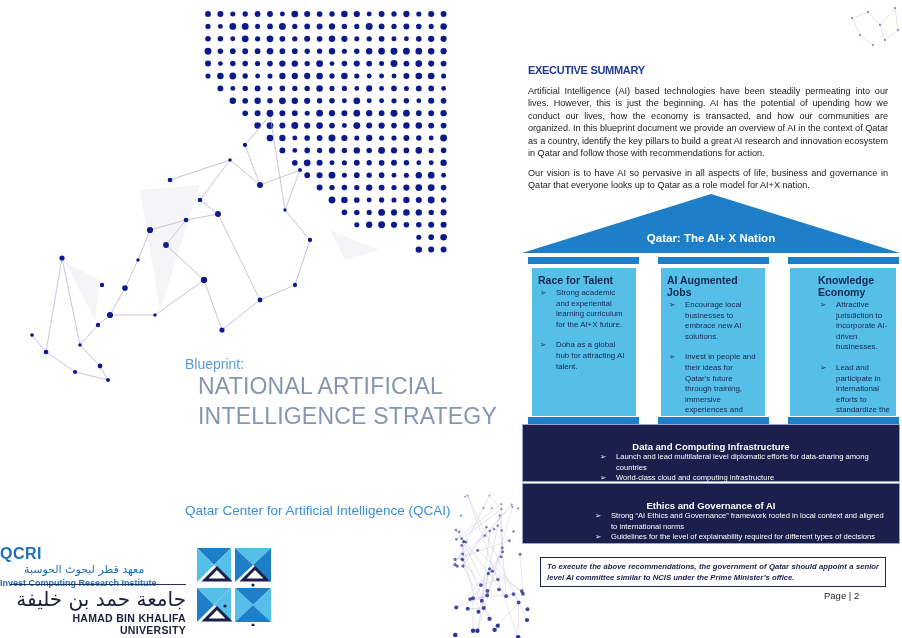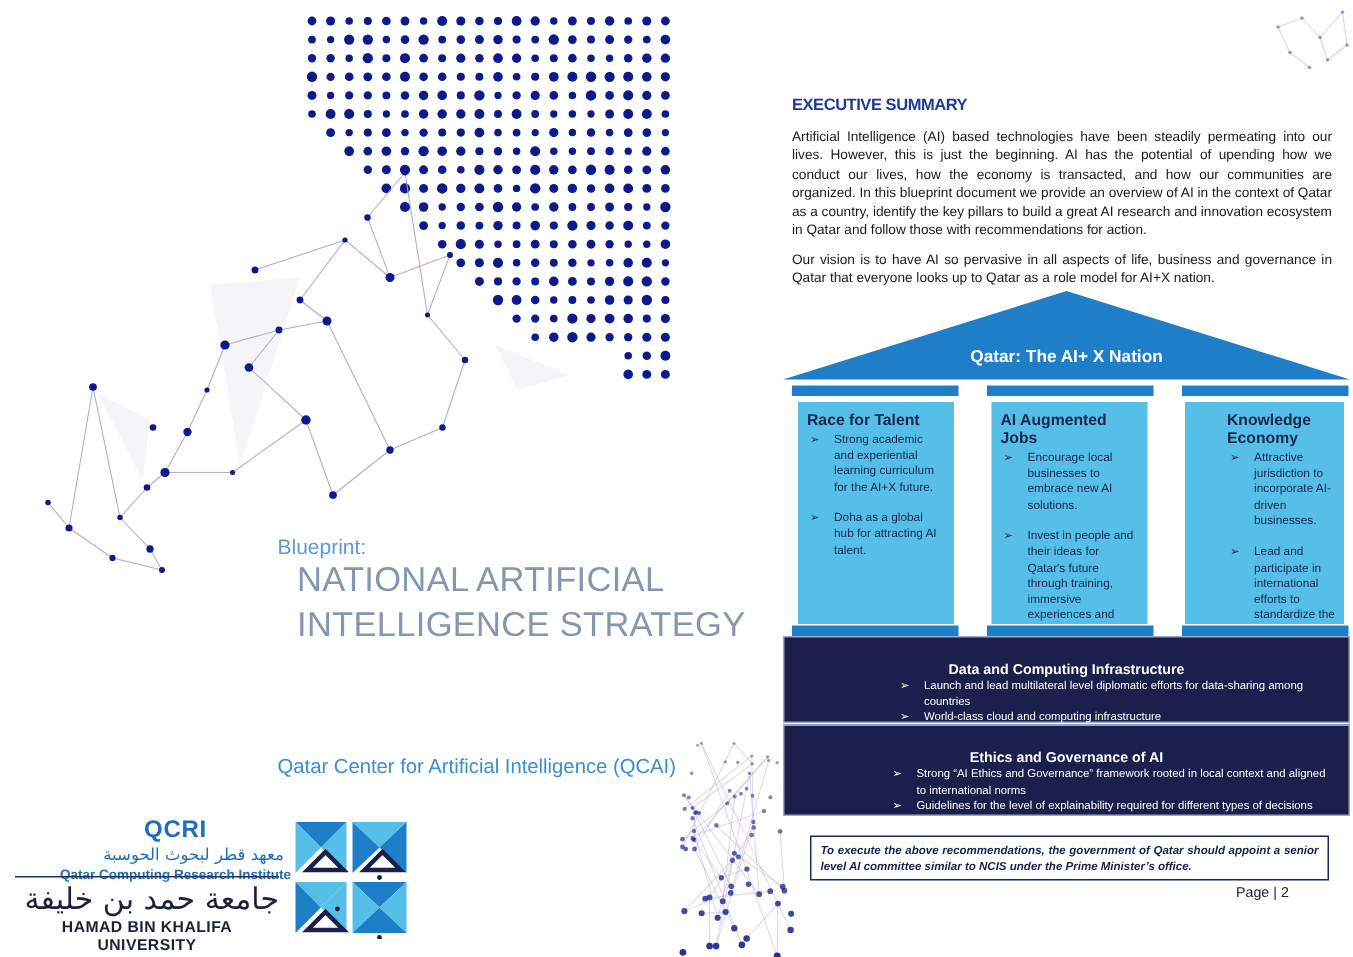--- a/index.html
+++ b/index.html
@@ -9,27 +9,27 @@
 
   
   #art { position:absolute; left:0; top:0; width:902px; height:638px; }
 
   
   .blueprint { left:185px; top:356px; font-size:14px; color:#5b9bd5; }
   .title { left:198px; top:372px; font-size:23px; line-height:29.5px; color:#8496b0; letter-spacing:0.2px; }
   .qcai { left:185px; top:503px; font-size:13.5px; color:#3a8ed8; }
 
   
-  .qcri-block { left:0; top:546px; width:186px; text-align:center;padding-left:24px; }
+  .qcri-block { left:0; top:546px; width:186px; text-align:left; }
   .qcri-name { font-size:16px; font-weight:bold; color:#1f6fb5; line-height:16px; letter-spacing:0.5px; }
   .qcri-ar { font-size:11px; color:#1f6fb5; line-height:14px; margin-top:1px; font-family:"DejaVu Sans", sans-serif;margin-left:24px; }
   .qcri-en { font-size:9px; font-weight:bold; color:#1f6fb5; line-height:12px; }
   .qcri-line { position:absolute; left:10px; top:584px; width:176px; height:1px; background:#2a2f5a; }
   .hbku-ar { left:10px; top:587px; width:176px; text-align:right; font-size:20px; color:#1c1f3d; line-height:24px; font-family:"DejaVu Sans", sans-serif; }
-  .hbku-en { left:10px; top:612px; width:176px; text-align:center; font-size:10.5px; font-weight:bold; color:#1c1f3d; letter-spacing:0.3px; }
+  .hbku-en { left:10px; top:612px; width:176px; text-align:right; font-size:10.5px; font-weight:bold; color:#1c1f3d; letter-spacing:0.3px; }
   .emblem { left:195px; top:546px; width:78px; height:80px; }
 
   
   .exec-heading { left:528px; top:64px; font-size:11px; font-weight:bold; color:#1f3a93; letter-spacing:-0.3px; }
   .para { left:528px; width:360px; font-size:9.1px; line-height:12.4px; color:#1a1a1a; text-align:justify; }
   .para1 { top:85px; }
   .para2 { top:167px; }
 
   
   .roof { left:522px; top:194px; width:378px; height:60px; }
@@ -537,21 +537,21 @@
 <div class="abs blueprint">Blueprint:</div>
 <div class="abs title">
   <div>NATIONAL ARTIFICIAL</div>
   <div>INTELLIGENCE STRATEGY</div>
 </div>
 <div class="abs qcai">Qatar Center for Artificial Intelligence (QCAI)</div>
 
 <div class="abs qcri-block">
   <div class="qcri-name">QCRI</div>
   <div class="qcri-ar" dir="rtl">معهد قطر لبحوث الحوسبة</div>
-  <div class="qcri-en">Qatar Computing Research Institute</div>
+  <div class="qcri-en">Invest Computing Research Institute</div>
 </div>
 <div class="qcri-line"></div>
 <div class="abs hbku-ar" dir="rtl">جامعة حمد بن خليفة</div>
 <div class="abs hbku-en">HAMAD BIN KHALIFA UNIVERSITY</div>
 <svg class="abs emblem" viewBox="0 0 78 80" xmlns="http://www.w3.org/2000/svg">
 
   <polygon points="2,2 36,2 19,19" fill="#1e7fc8"></polygon>
   <polygon points="2,2 19,19 2,36" fill="#56bfe8"></polygon>
   <polygon points="36,2 36,36 19,19" fill="#56bfe8"></polygon>
   <polygon points="10,34 22,22 34,34" fill="none" stroke="#1b1f4b" stroke-width="3"></polygon>

